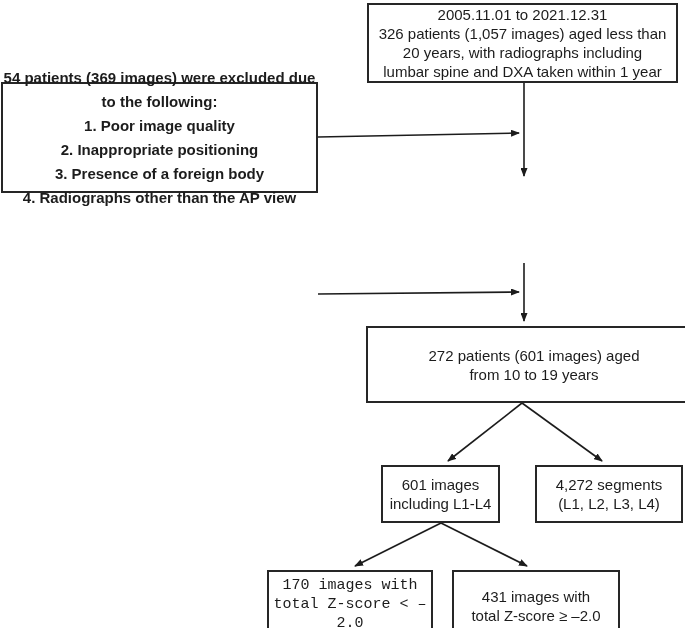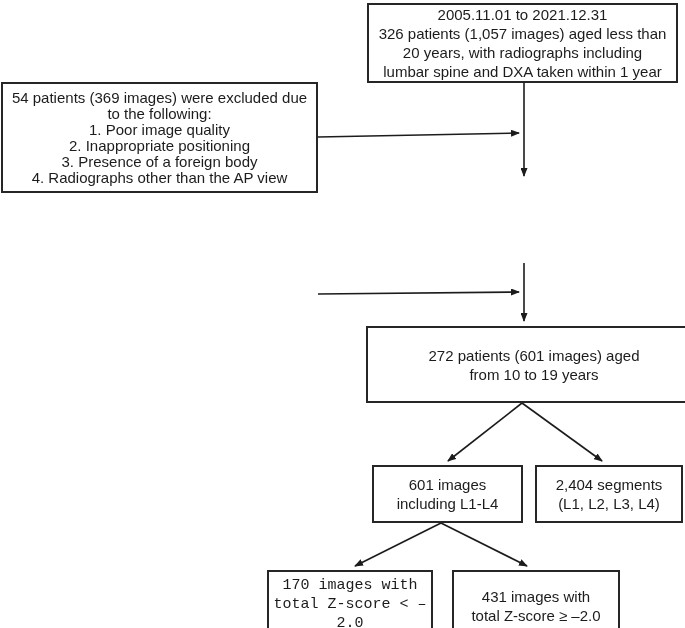--- a/index.html
+++ b/index.html
@@ -37,29 +37,30 @@
     text-align: center;
   }
   .box .txt {
     white-space: pre-line;
     font-size: 15px;
     line-height: 19px;
     color: #1c1c1c;
     width: 100%;
   }
   .excl .txt {
-    line-height: 16px;
+    line-height: 24px;
+    font-weight: bold;
   }
   
   .b-initial   { left: 367px; top: 3px;   width: 311px; height: 80px;  }
   .b-excluded1 { left: 1px;   top: 82px;  width: 317px; height: 111px; }
   .b-ap        { left: 366px; top: 180px; width: 312px; height: 83px;  }
   .b-excluded2 { left: 1px;   top: 247px; width: 317px; height: 96px;  }
   .b-aged      { left: 366px; top: 326px; width: 336px; height: 77px;  }
-  .b-images    { left: 372px; top: 465px; width: 151px; height: 58px;  }
+  .b-images    { left: 381px; top: 465px; width: 119px; height: 58px;  }
   .b-segments  { left: 535px; top: 465px; width: 148px; height: 58px;  }
   .b-low       { left: 267px; top: 570px; width: 166px; height: 68px; font-family: Liberation Mono, monospace;  }
   .b-high      { left: 452px; top: 570px; width: 168px; height: 72px;  }
 </style>
 </head>
 <body>
 
 <div class="canvas">
 
   <svg class="connectors" width="685" height="628" viewBox="0 0 685 628" xmlns="http://www.w3.org/2000/svg">
@@ -100,21 +101,21 @@
     <div class="txt">272 patients (601 images) aged
 from 10 to 19 years</div>
   </div>
 
   <div class="box b-images">
     <div class="txt">601 images
 including L1-L4</div>
   </div>
 
   <div class="box b-segments">
-    <div class="txt">2,404 segments
+    <div class="txt">4,272 segments
 (L1, L2, L3, L4)</div>
   </div>
 
   <div class="box b-low">
     <div class="txt">170 images with
 total Z-score &lt; –2.0</div>
   </div>
 
   <div class="box b-high">
     <div class="txt">431 images with

